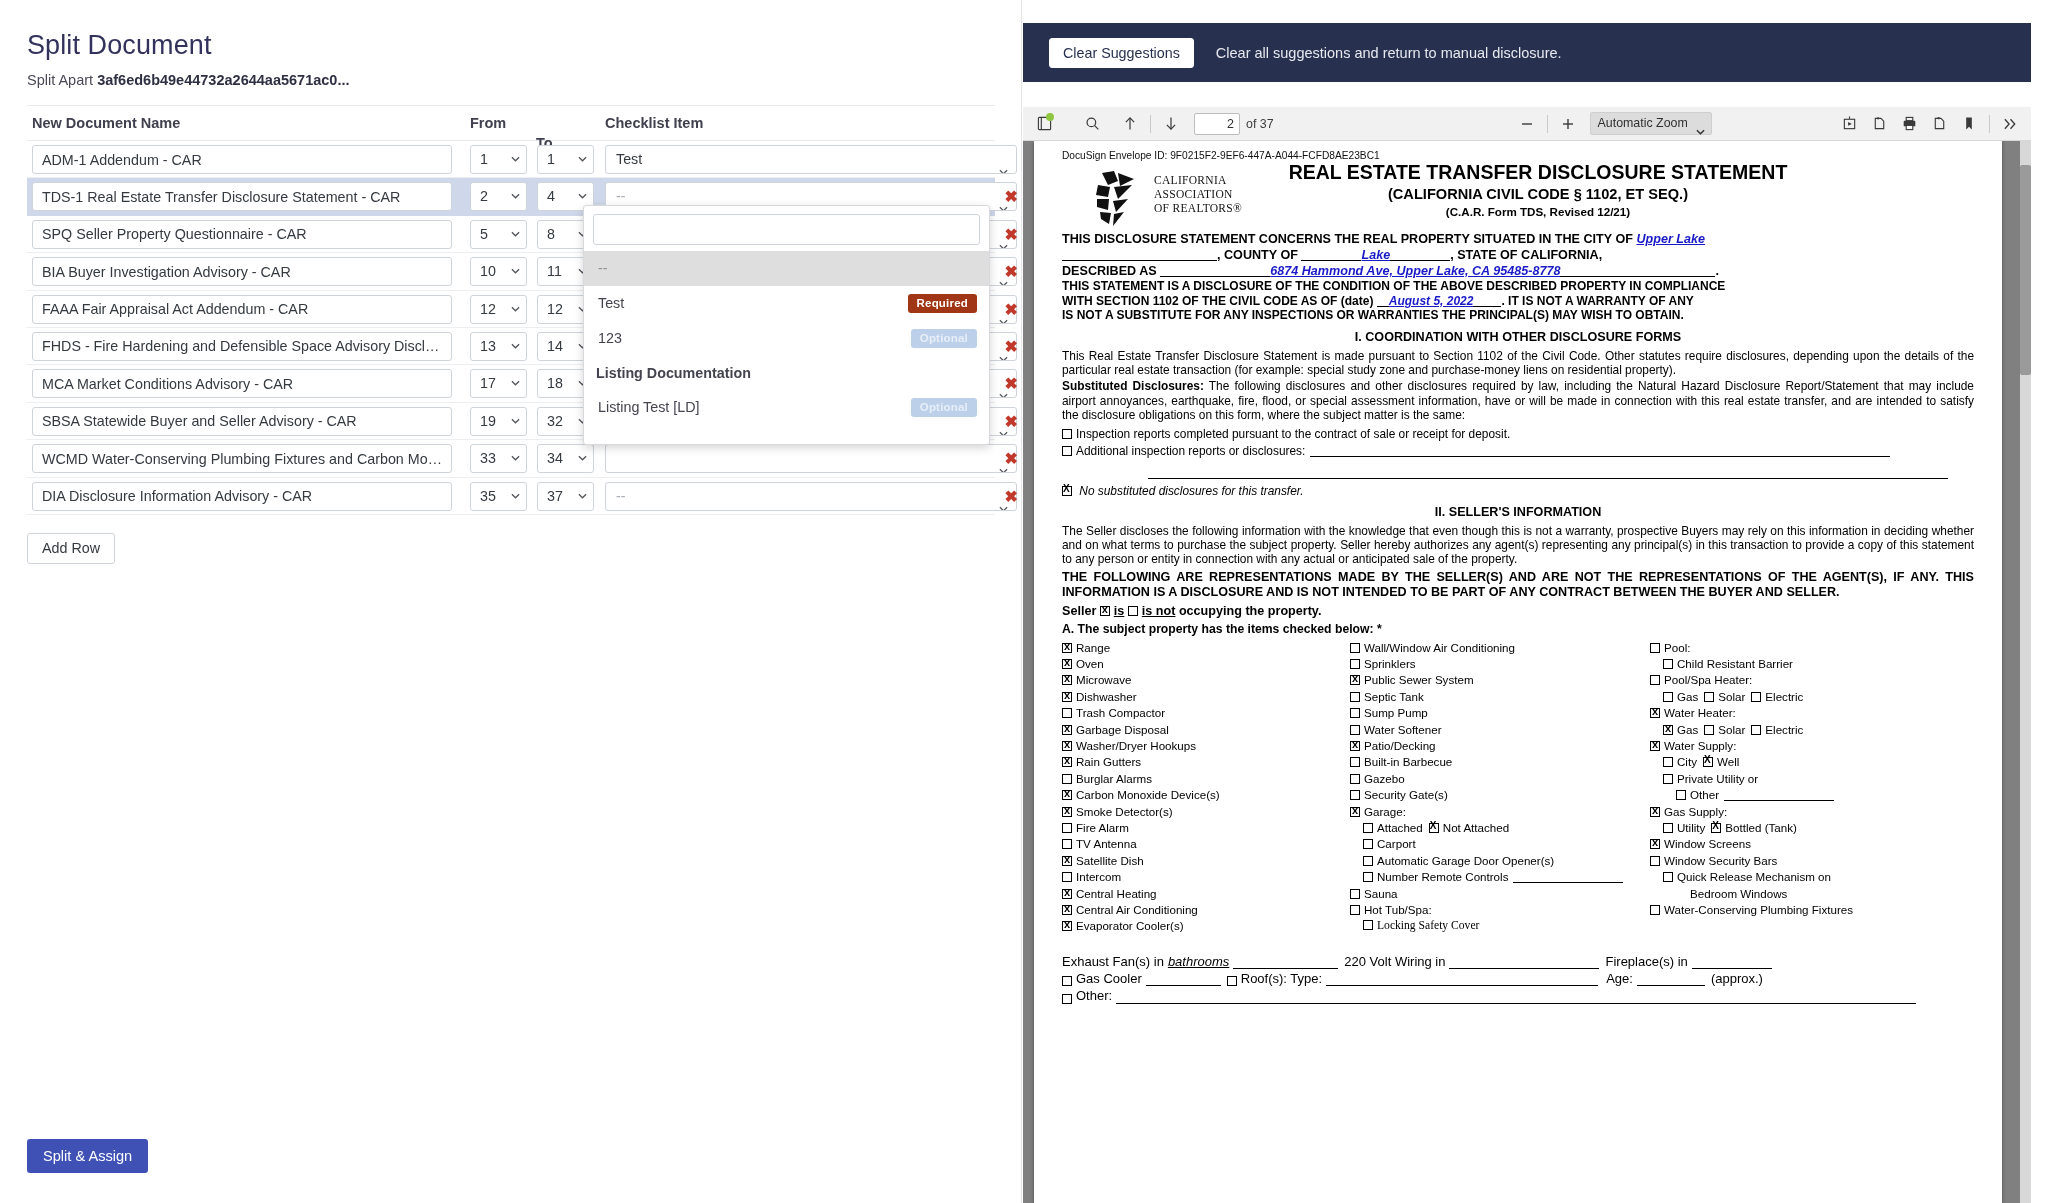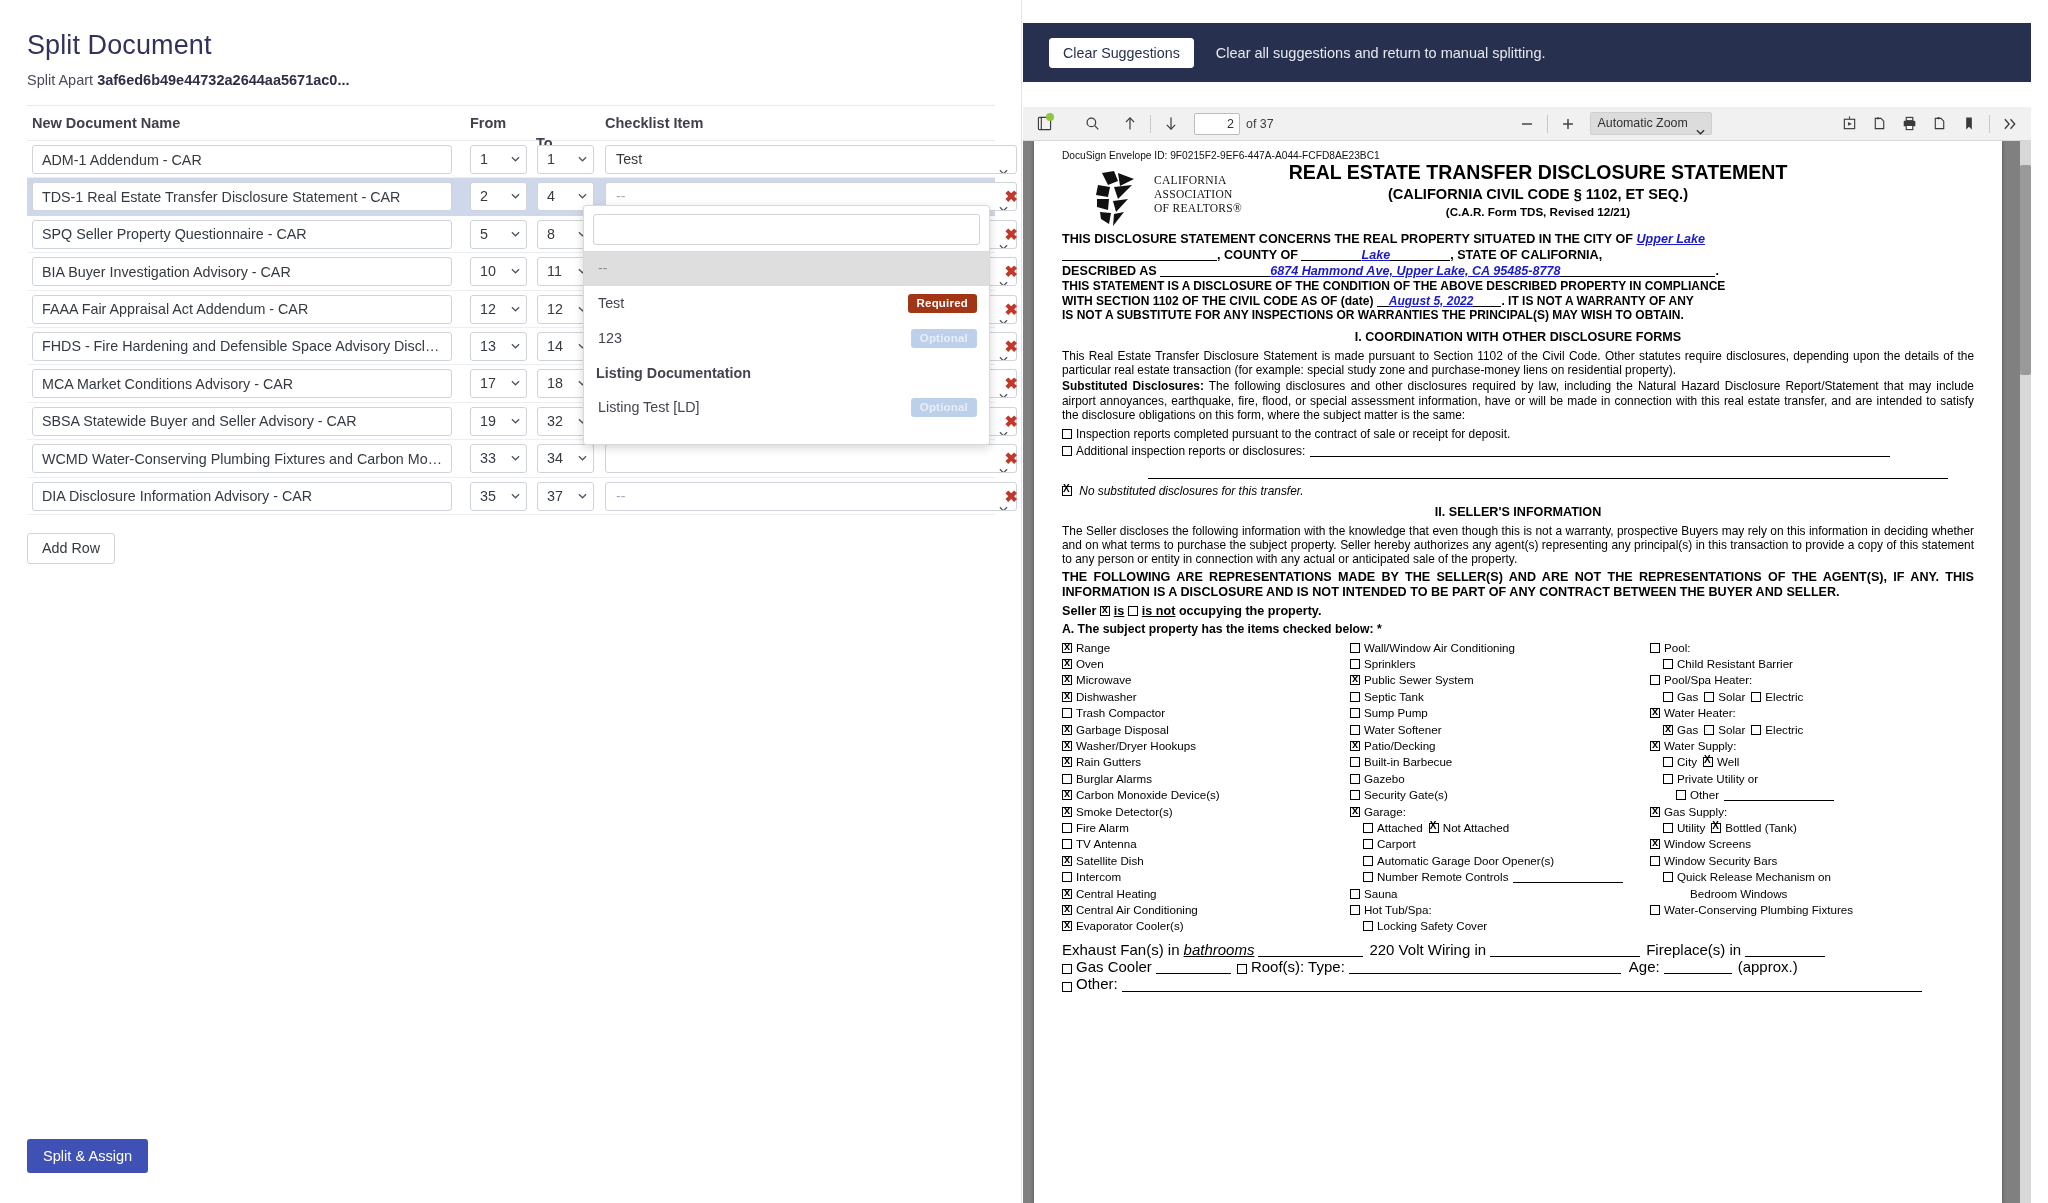--- a/index.html
+++ b/index.html
@@ -538,21 +538,21 @@
     </div>
 
     <button class="add-row-btn">Add Row</button>
     <button class="split-assign-btn">Split &amp; Assign</button>
   </div>
 
   <div class="right-panel">
 
     <div class="banner">
       <button class="banner-btn">Clear Suggestions</button>
-      <span class="banner-text">Clear all suggestions and return to manual splitting.</span>
+      <span class="banner-text">Clear all suggestions and return to manual disclosure.</span>
     </div>
 
     <div class="pdf-toolbar">
       <div class="tb-icon" style="margin-left:8px">
         <svg width="15" height="15" viewBox="0 0 16 16">
             <rect x="1.5" y="1.5" width="13" height="13" rx="1" fill="none" stroke="#3a3a3a" stroke-width="1.2"></rect>
             <rect x="4" y="1.5" width="1.2" height="13" fill="#3a3a3a"></rect>
           </svg>
         <span class="badge-dot"></span>
       </div>
@@ -754,21 +754,21 @@
               <div class="chk-line" style="padding-left: 0px;"><span class="cbx"></span><span>Built-in Barbecue</span></div>
               <div class="chk-line" style="padding-left: 0px;"><span class="cbx"></span><span>Gazebo</span></div>
               <div class="chk-line" style="padding-left: 0px;"><span class="cbx"></span><span>Security Gate(s)</span></div>
               <div class="chk-line" style="padding-left: 0px;"><span class="cbx on"></span><span>Garage:</span></div>
               <div class="chk-line" style="padding-left: 13px;"><span class="cbx"></span><span>Attached</span><span class="cbx onX" style="margin-left:6px"></span><span>Not Attached</span></div>
               <div class="chk-line" style="padding-left: 13px;"><span class="cbx"></span><span>Carport</span></div>
               <div class="chk-line" style="padding-left: 13px;"><span class="cbx"></span><span>Automatic Garage Door Opener(s)</span></div>
               <div class="chk-line" style="padding-left: 13px;"><span class="cbx"></span><span>Number Remote Controls</span><span class="ul-blank" style="width:110px; margin-left:5px"></span></div>
               <div class="chk-line" style="padding-left: 0px;"><span class="cbx"></span><span>Sauna</span></div>
               <div class="chk-line" style="padding-left: 0px;"><span class="cbx"></span><span>Hot Tub/Spa:</span></div>
-              <div class="chk-line" style="padding-left: 13px;"><span class="cbx"></span><span>Locking Safety Cover</span></div>
+              <div class="chk-line" style="padding-left: 13px; font-family: Liberation Serif, serif;"><span class="cbx"></span><span>Locking Safety Cover</span></div>
             </div>
           <div class="col c3" id="col3">
               <div class="chk-line" style="padding-left: 0px;"><span class="cbx"></span><span>Pool:</span></div>
               <div class="chk-line" style="padding-left: 13px;"><span class="cbx"></span><span>Child Resistant Barrier</span></div>
               <div class="chk-line" style="padding-left: 0px;"><span class="cbx"></span><span>Pool/Spa Heater:</span></div>
               <div class="chk-line" style="padding-left: 13px;"><span class="cbx"></span><span>Gas</span><span class="cbx" style="margin-left:6px"></span><span>Solar</span><span class="cbx" style="margin-left:6px"></span><span>Electric</span></div>
               <div class="chk-line" style="padding-left: 0px;"><span class="cbx on"></span><span>Water Heater:</span></div>
               <div class="chk-line" style="padding-left: 13px;"><span class="cbx on"></span><span>Gas</span><span class="cbx" style="margin-left:6px"></span><span>Solar</span><span class="cbx" style="margin-left:6px"></span><span>Electric</span></div>
               <div class="chk-line" style="padding-left: 0px;"><span class="cbx on"></span><span>Water Supply:</span></div>
               <div class="chk-line" style="padding-left: 13px;"><span class="cbx"></span><span>City</span><span class="cbx onX" style="margin-left:6px"></span><span>Well</span></div>
@@ -777,21 +777,21 @@
               <div class="chk-line" style="padding-left: 0px;"><span class="cbx on"></span><span>Gas Supply:</span></div>
               <div class="chk-line" style="padding-left: 13px;"><span class="cbx"></span><span>Utility</span><span class="cbx onX" style="margin-left:6px"></span><span>Bottled (Tank)</span></div>
               <div class="chk-line" style="padding-left: 0px;"><span class="cbx on"></span><span>Window Screens</span></div>
               <div class="chk-line" style="padding-left: 0px;"><span class="cbx"></span><span>Window Security Bars</span></div>
               <div class="chk-line" style="padding-left: 13px;"><span class="cbx"></span><span>Quick Release Mechanism on</span></div>
               <div class="chk-line" style="padding-left: 26px;"><span style="display:inline-block;width:14px"></span><span>Bedroom Windows</span></div>
               <div class="chk-line" style="padding-left: 0px;"><span class="cbx"></span><span>Water-Conserving Plumbing Fixtures</span></div>
             </div>
         </div>
 
-        <div class="pdf-body" style="margin-top:8px; font-size:15px;">
+        <div class="pdf-body" style="margin-top:20px; font-size:13px;">
           <div style="display:flex; align-items:flex-end;">
             <span>Exhaust Fan(s) in</span>
             <span style="font-style:italic; text-decoration:underline; margin:0 4px;">bathrooms</span>
             <span class="ul-blank" style="width:105px"></span>
             <span style="margin-left:6px">220 Volt Wiring in</span>
             <span class="ul-blank" style="width:150px; margin-left:4px"></span>
             <span style="margin-left:6px">Fireplace(s) in</span>
             <span class="ul-blank" style="width:80px; margin-left:4px"></span>
           </div>
           <div style="display:flex; align-items:flex-end; margin-top:3px;">

